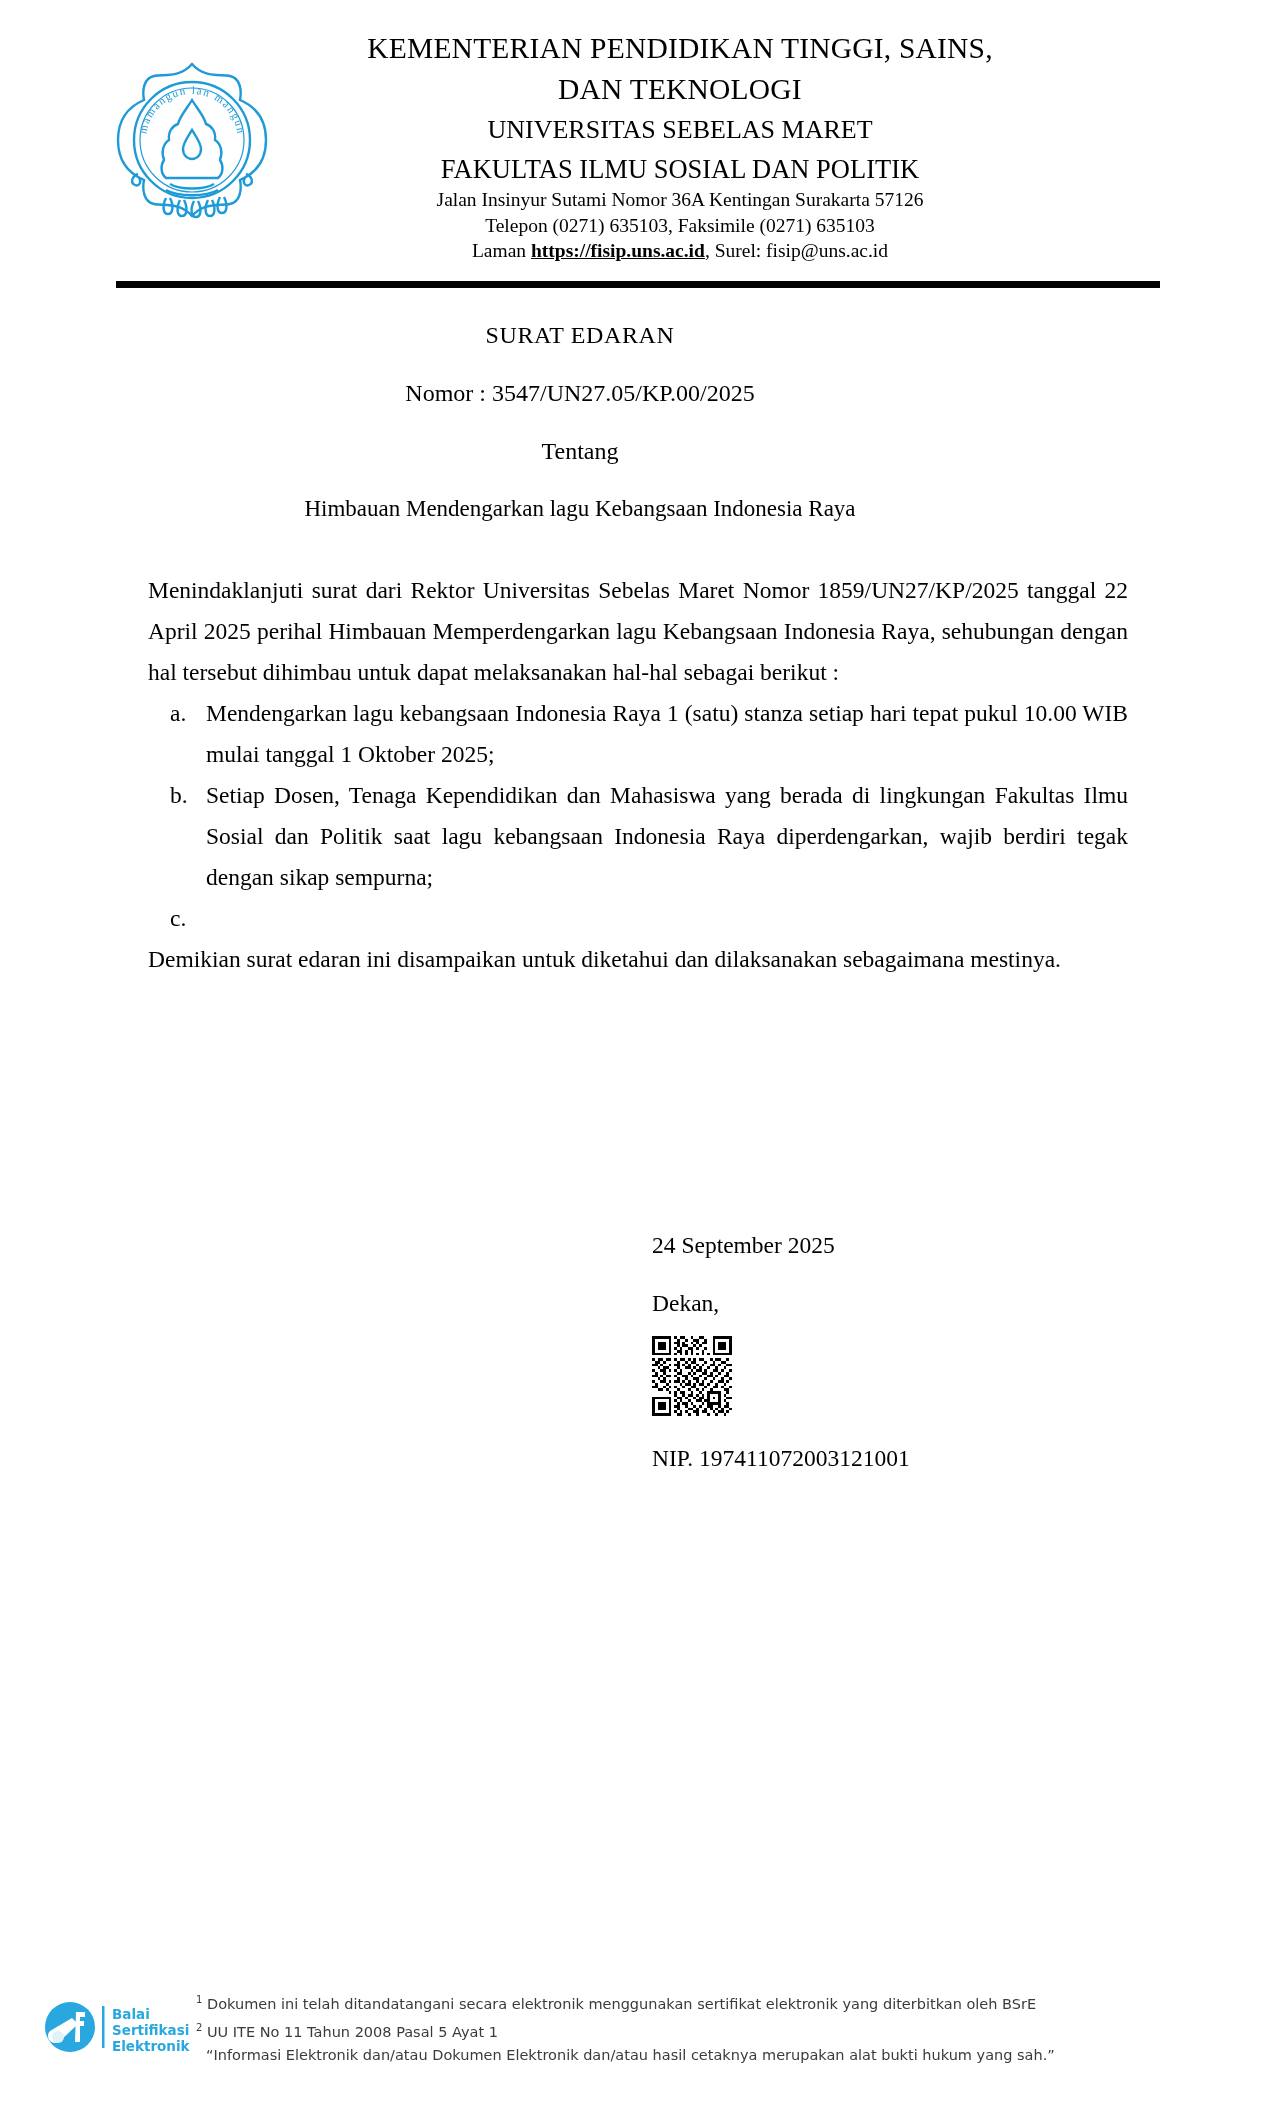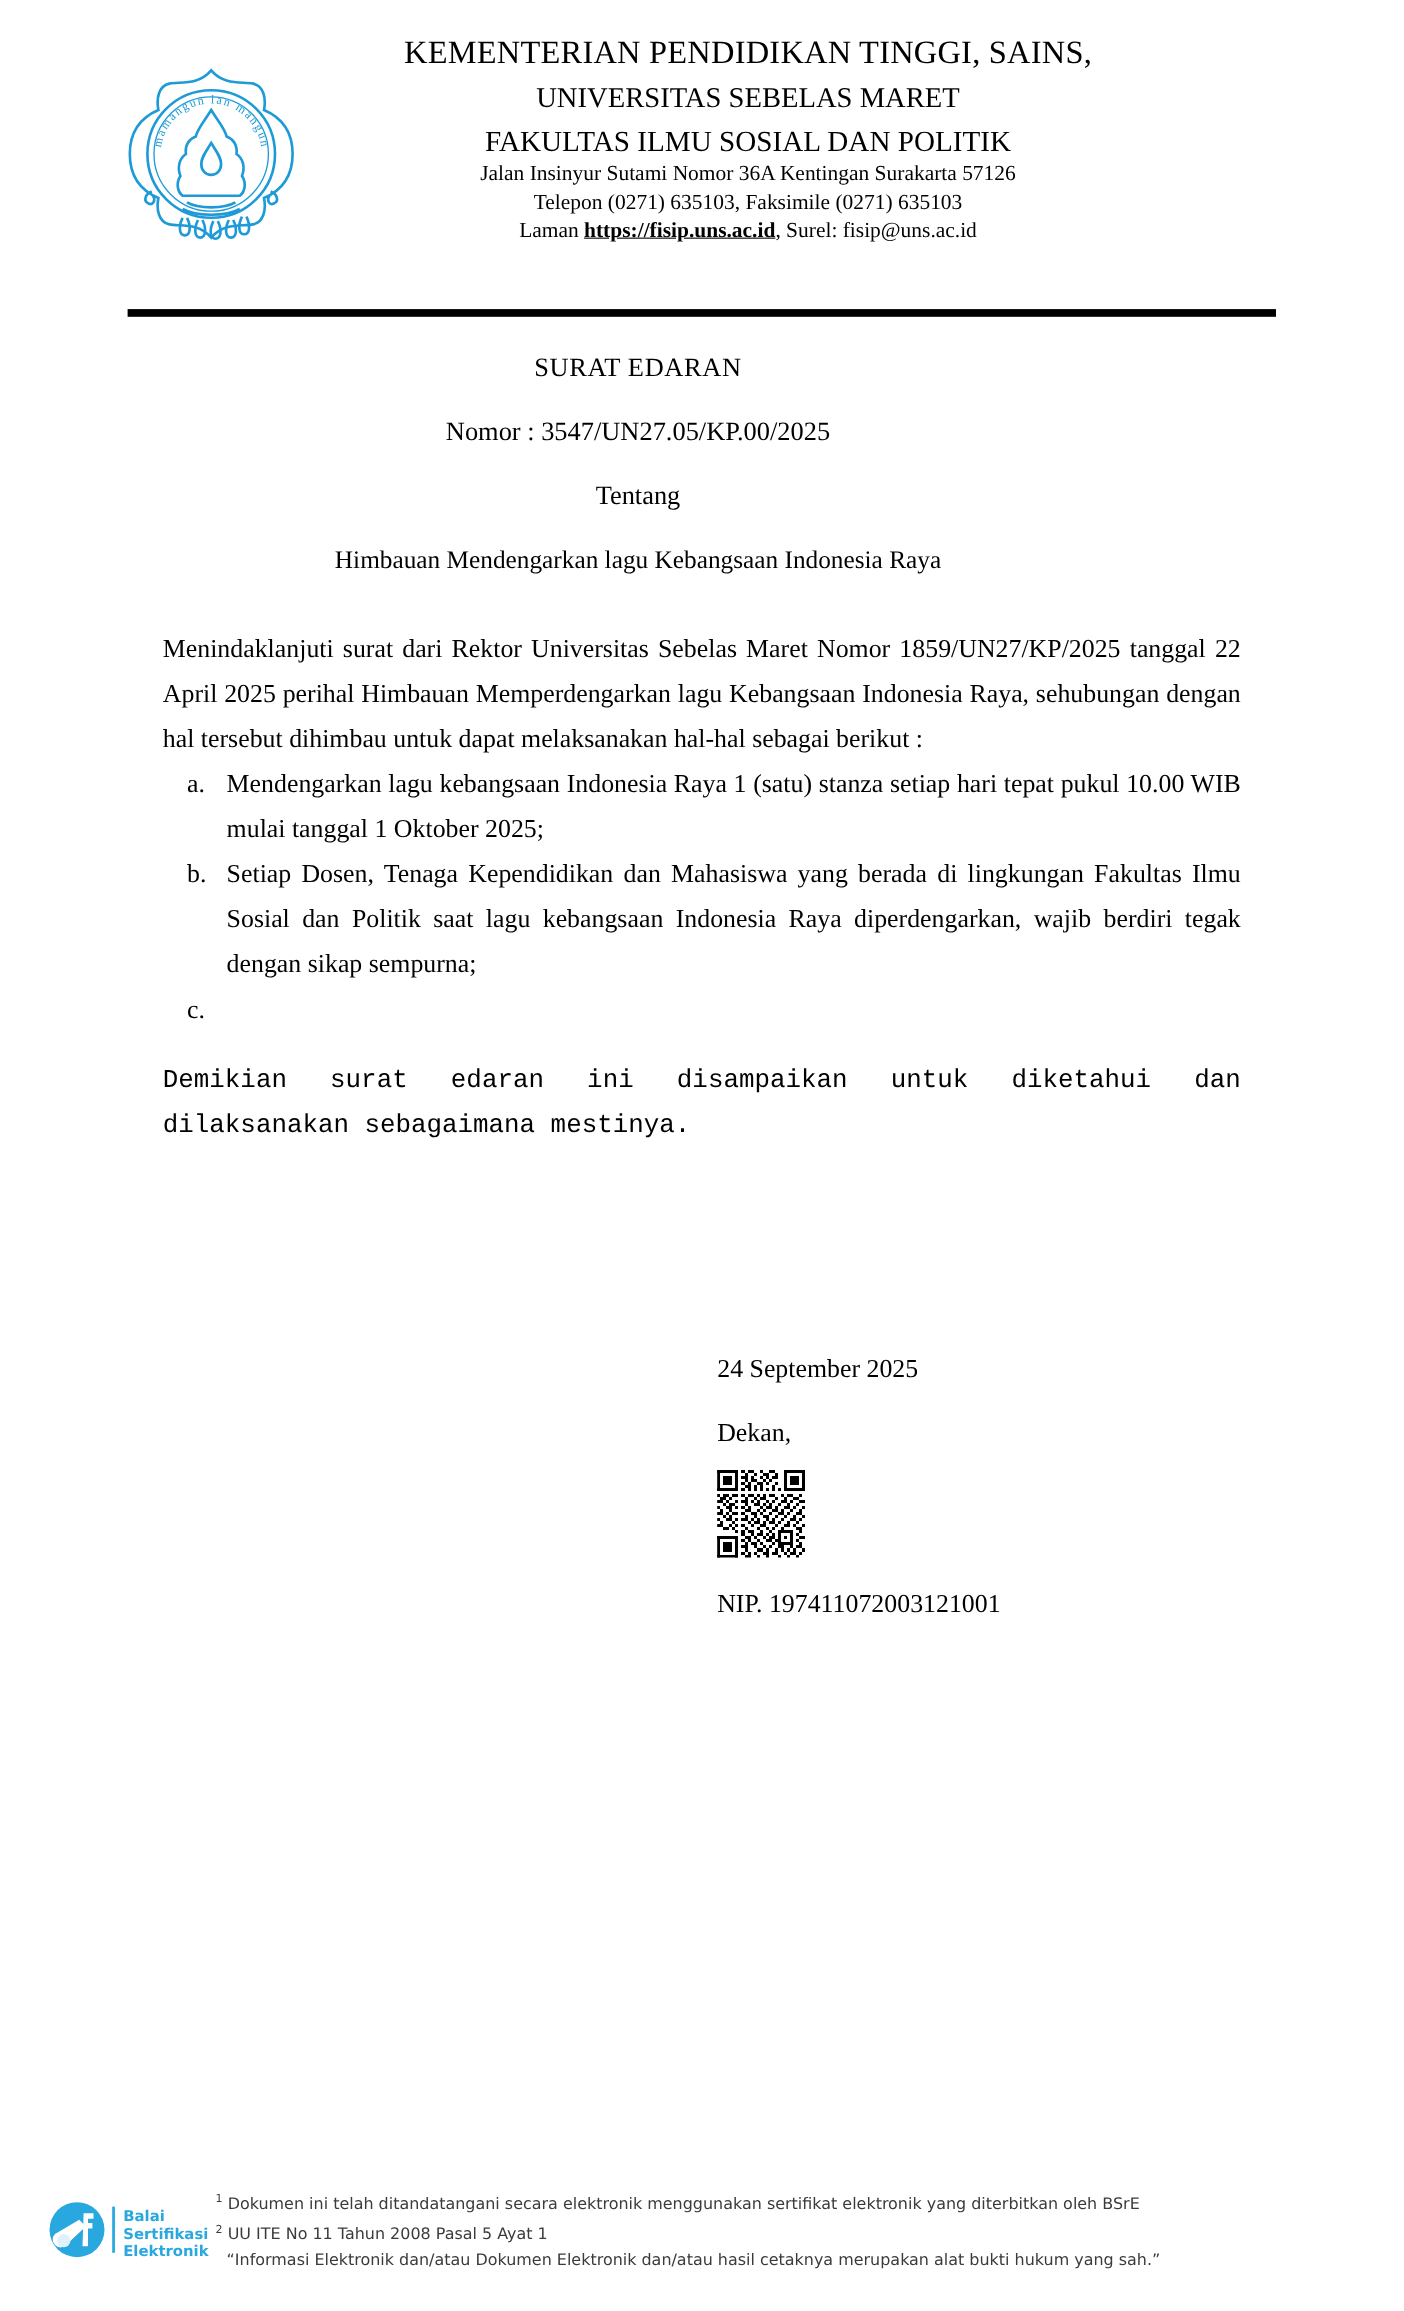--- a/index.html
+++ b/index.html
@@ -126,23 +126,22 @@
     text-justify: inter-word;
   }
   .list li .marker {
     position: absolute;
     left: 22px;
     top: 0;
     width: 30px;
     text-align: left;
   }
   .closing {
-    margin-top: 64px;
+    margin-top: 41px;
     text-align: justify;
-    font-family: Liberation Mono, monospace;
   }
   b.bold { font-weight: normal; }
 
   
   .sign-block {
     position: absolute;
     left: 652px;
     top: 1228px;
     width: 500px;
     font-size: 23.5px;
@@ -235,20 +234,21 @@
         <path id="mottoPath" d="M 84 84 m -46 0 a 46 46 0 1 1 92 0"></path>
       </defs>
       <text font-family="Liberation Serif, serif" font-size="11" fill="#1e9bd7" letter-spacing="1.6">
         <textPath href="#mottoPath" startOffset="4%">mamangun lan mangun karsa</textPath>
       </text>
     </svg>
   </div>
 
   <div class="header-text">
     <div class="ministry-line">KEMENTERIAN PENDIDIKAN TINGGI, SAINS,</div>
+    <div class="ministry-line">DAN TEKNOLOGI</div>
     <div class="univ-line">UNIVERSITAS SEBELAS MARET</div>
     <div class="faculty-line">FAKULTAS ILMU SOSIAL DAN  POLITIK</div>
     <div class="addr-line">Jalan Insinyur Sutami Nomor 36A Kentingan Surakarta 57126</div>
     <div class="addr-line">Telepon (0271) 635103, Faksimile (0271) 635103</div>
     <div class="addr-line"><span>Laman </span><span class="u">https://fisip.uns.ac.id</span><span>, Surel: fisip@uns.ac.id</span></div>
   </div>
 </div>
 
 <div class="header-rule"></div>
 

